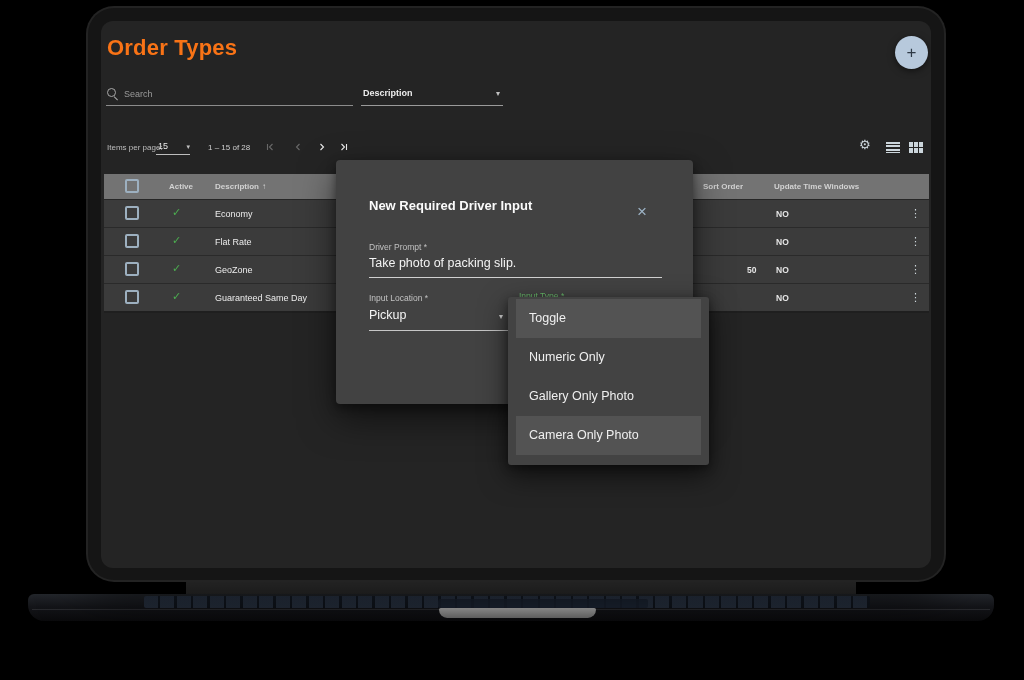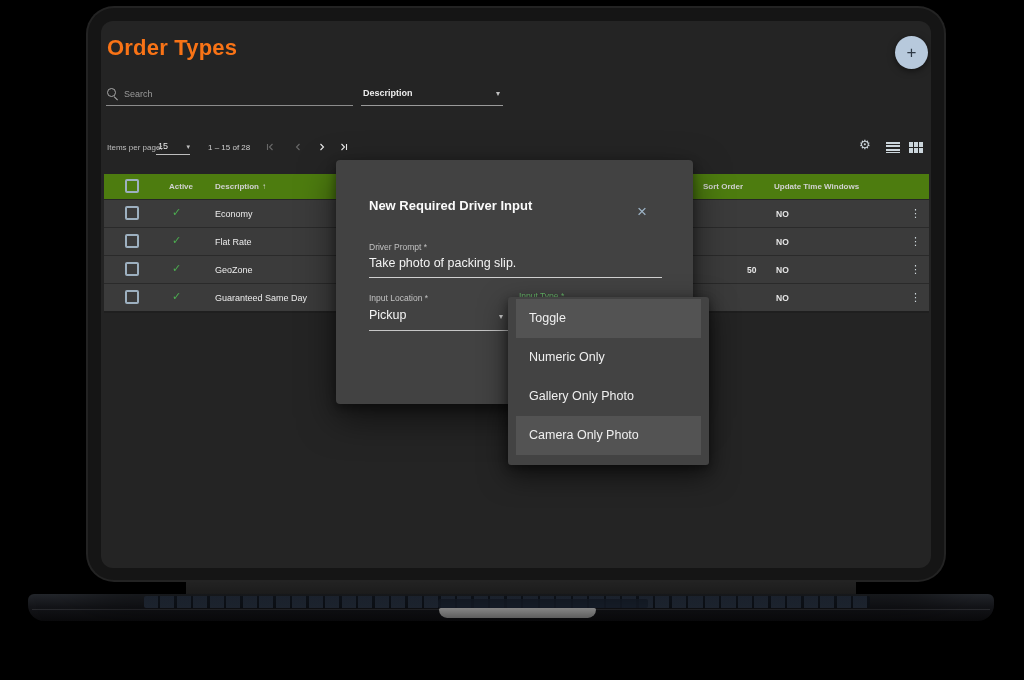--- a/index.html
+++ b/index.html
@@ -55,21 +55,21 @@
   .pnav.disabled{color:#686868;} .pnav.enabled{color:#ececec;}
   .gearbtn{position:absolute;left:758px;top:7px;font-size:13px;color:#ccd6dc;cursor:pointer;line-height:1;}
   .listbtn{position:absolute;left:785px;top:11px;width:14px;height:11px;cursor:pointer;
            background:repeating-linear-gradient(180deg,#ccd6dc 0 2px,transparent 2px 3.4px);}
   .gridbtn{position:absolute;left:808px;top:11px;width:14px;height:11px;display:grid;cursor:pointer;
            grid-template-columns:repeat(3,1fr);grid-template-rows:repeat(2,1fr);gap:1.4px;}
   .gridbtn i{background:#ccd6dc;}
 
   
   .table{left:3px;top:153px;width:825px;}
-  .thead{height:25px;background:#4d7c0f;position:relative;border-bottom:1px solid #262626;}
+  .thead{height:25px;background:#737373;position:relative;border-bottom:1px solid #262626;}
   .trow{height:27px;background:#3b3b3b;position:relative;border-bottom:1px solid #2a2a2a;}
   .trow:last-child{border-bottom:2px solid #1f1f1f;}
   .cb{position:absolute;width:10px;height:10px;border:2px solid #9db0c0;border-radius:2px;cursor:pointer;}
   .thead .cb{left:21px;top:5px;} .trow .cb{left:21px;top:6px;}
   .hcell{position:absolute;top:8px;font-size:8px;font-weight:700;color:#d2d2d2;}
   .h-active{left:65px;} .h-desc{left:111px;} .h-sort{left:599px;} .h-utw{left:670px;}
   .sort-arrow{font-size:8px;color:#d2d2d2;margin-left:3px;}
   .ccell{position:absolute;font-size:9px;color:#ececec;}
   .c-active{left:68px;top:6px;font-size:11px;color:#4caf50;}
   .c-desc{left:111px;top:9px;}

